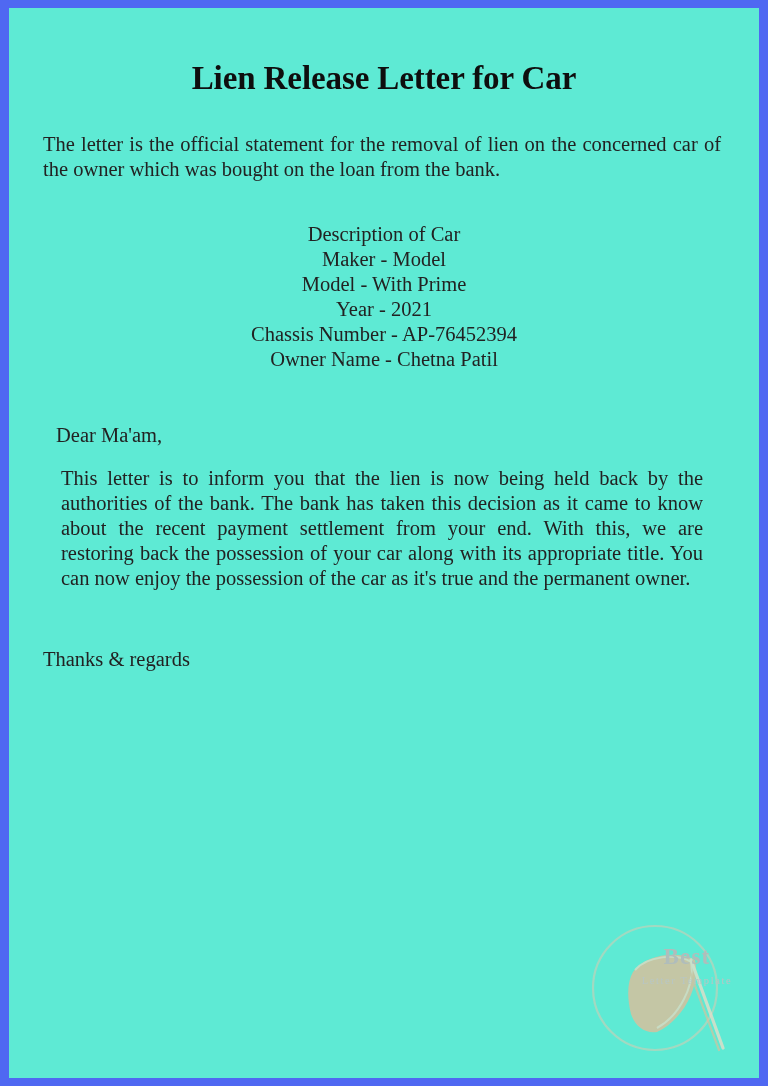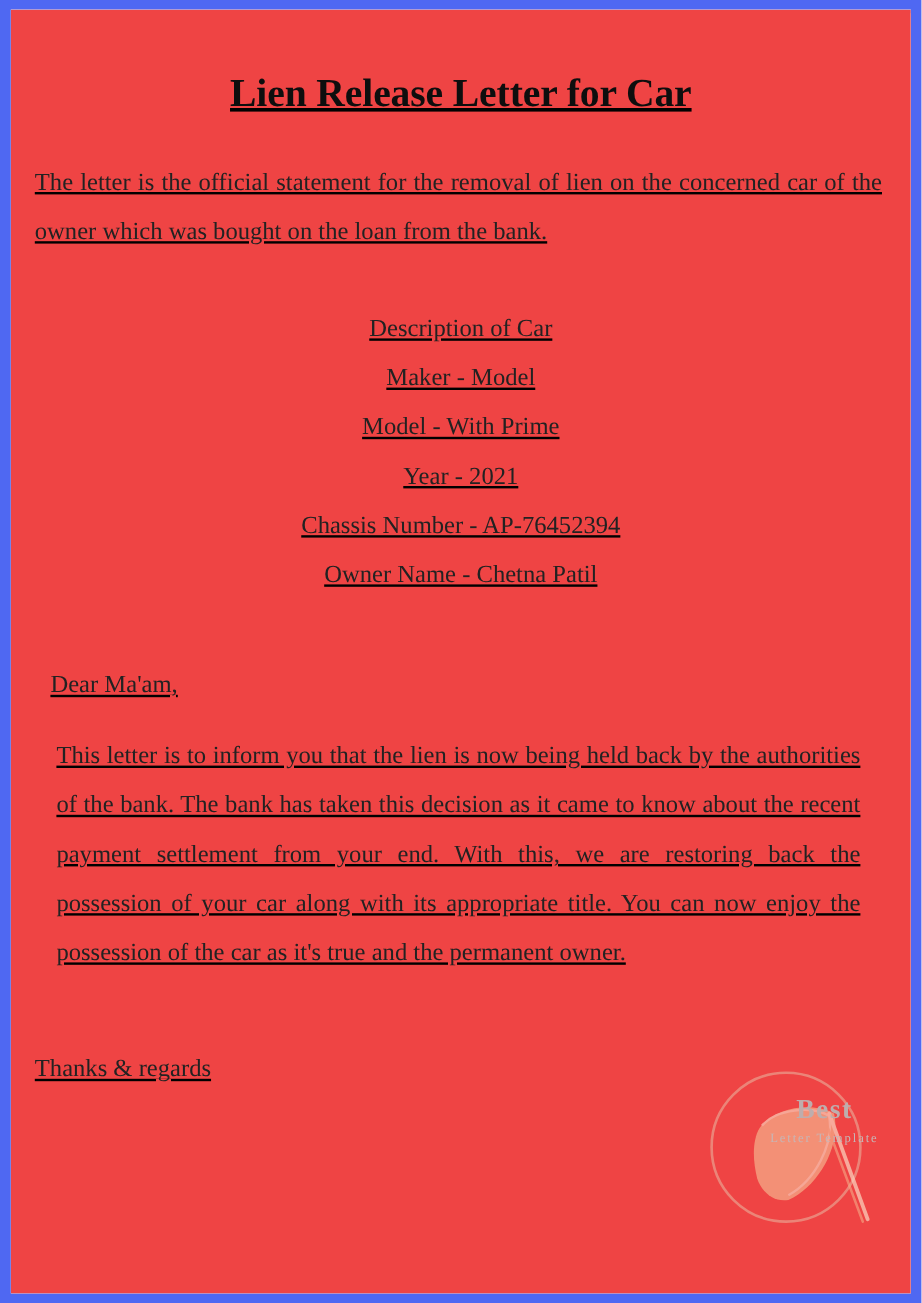--- a/index.html
+++ b/index.html
@@ -23,40 +23,39 @@
   .inner-fade-top {
     position: absolute;
     left: 0; right: 0; top: 0;
     height: 3px;
     background: #9aabf7;
     pointer-events: none;
   }
   .sheet {
     position: absolute;
     left: 0; top: 0; right: 0; bottom: 0;
-    background: #ef4444;
-    padding: 0 20px;
+    background: #5eead4;
+    padding: 0 34px;
     box-sizing: border-box;
-    text-decoration: underline;
   }
   .doc-title {
     text-align: center;
     font-size: 33px;
     font-weight: bold;
     color: #0e0e0e;
     letter-spacing: -0.1px;
     margin: 0;
     padding-top: 52px;
     line-height: 1.1;
     font-family: "Liberation Serif", "DejaVu Serif", serif;
   }
   .body-text {
     color: #222222;
     font-size: 20.5px;
-    line-height: 41px;
+    line-height: 25px;
   }
   .intro {
     text-align: justify;
     text-justify: inter-word;
     margin: 0;
     padding-top: 36px;
     padding-right: 4px;
   }
   .spacer-lg { height: 40px; }
   .spacer-md { height: 38px; }
@@ -77,21 +76,21 @@
     padding-right: 4px;
   }
   .closing {
     margin: 0;
   }
 
   
   .watermark {
     position: absolute;
     right: 8px;
-    bottom: 44px;
+    bottom: 12px;
     width: 168px;
     height: 150px;
     opacity: 0.9;
     pointer-events: none;
   }
   .wm-svg { display: block; }
 </style>
 </head>
 <body>
 

